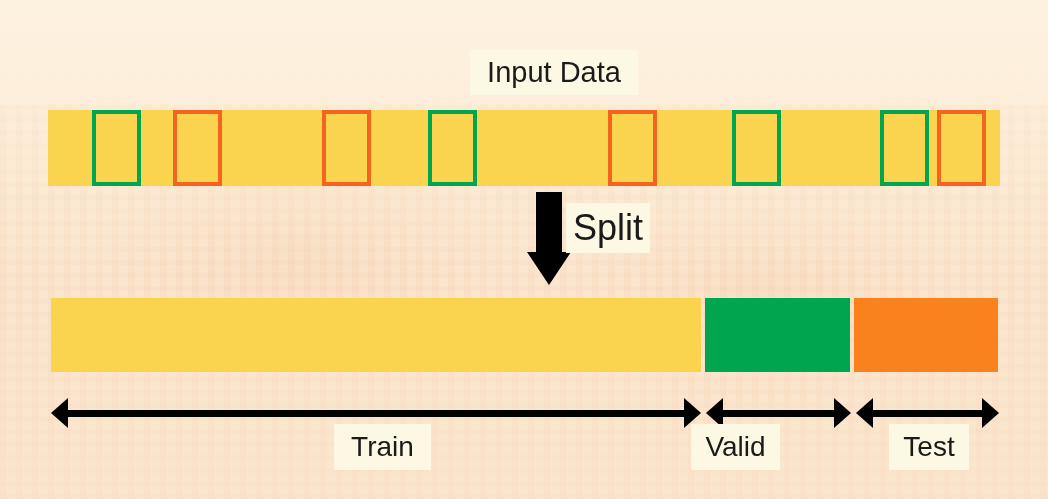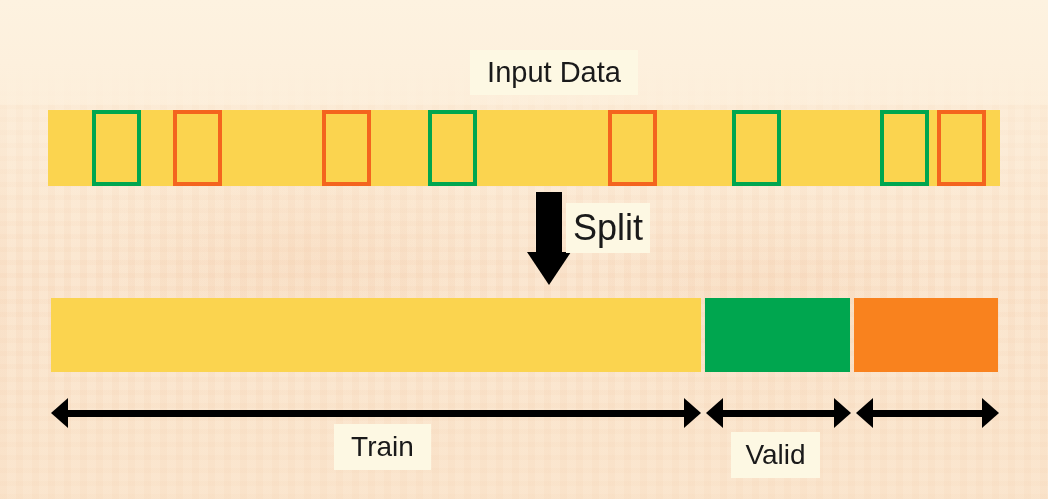--- a/index.html
+++ b/index.html
@@ -90,26 +90,25 @@
   }
   #label-train {
     left: 310px;
     top: 424px;
     width: 97px;
     height: 46px;
     font-size: 28px;
     margin-left: 24px;
   }
   #label-valid {
-    left: 731px;
+    left: 691px;
     top: 424px;
     width: 89px;
     height: 46px;
     font-size: 28px;
-    margin-top: 8px;
   }
   #label-test {
     left: 889px;
     top: 424px;
     width: 80px;
     height: 46px;
     font-size: 28px;
   }
 
   
@@ -230,14 +229,15 @@
     <div class="cap right"></div>
   </div>
   <div class="measure" id="measure-test">
     <div class="cap left"></div>
     <div class="line"></div>
     <div class="cap right"></div>
   </div>
 
   <div class="plaque" id="label-train">Train</div>
   <div class="plaque" id="label-valid">Valid</div>
+  <div class="plaque" id="label-test">Test</div>
 
 </div>
 
 </body></html>

